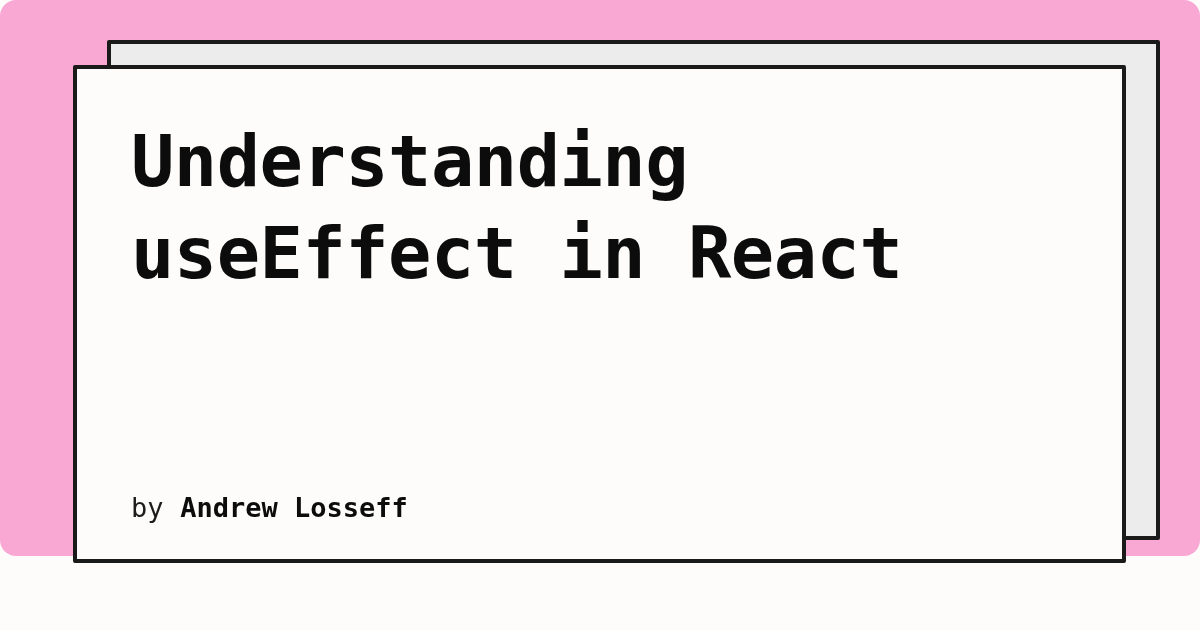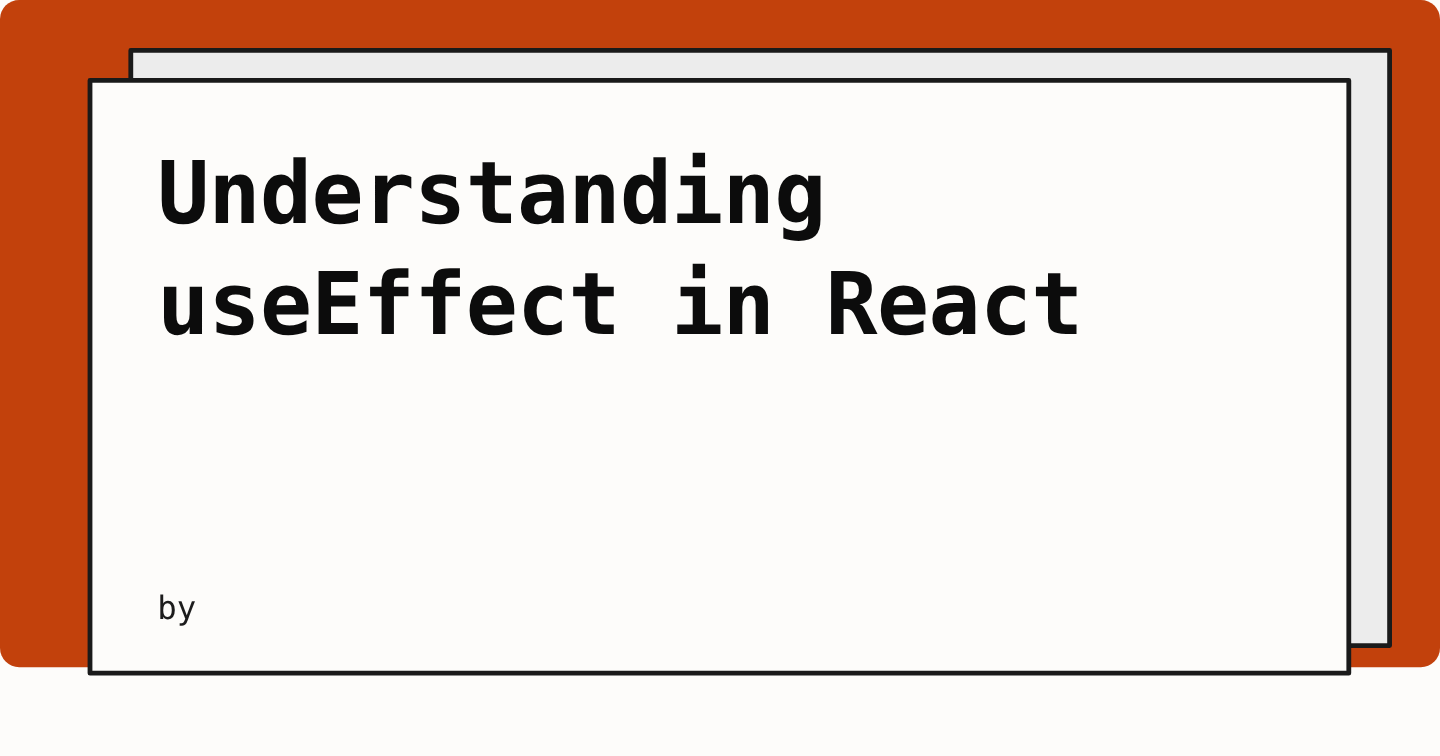--- a/index.html
+++ b/index.html
@@ -14,21 +14,21 @@
     overflow: hidden;
     background: #fdfcfa;
     font-family: "DejaVu Sans Mono", "Liberation Mono", monospace;
     -webkit-font-smoothing: antialiased;
   }
 
   .og-canvas {
     position: relative;
     width: 1200px;
     height: 556px;
-    background: #c2410c;
+    background: #f9a8d4;
     border-radius: 16px;
   }
 
   
   .card-back {
     position: absolute;
     left: 107px;
     top: 40px;
     width: 1053px;
     height: 500px;
@@ -118,20 +118,21 @@
 
   <div class="card-front">
 
     <h1 class="card-title">Understanding
 useEffect in React</h1>
 
     <div class="card-footer">
 
       <div class="byline">
         <span class="byline-prefix">by</span>
+        <span class="byline-author">Andrew Losseff</span>
       </div>
 
 
     </div>
 
   </div>
 
 </div>
 
 </body></html>

